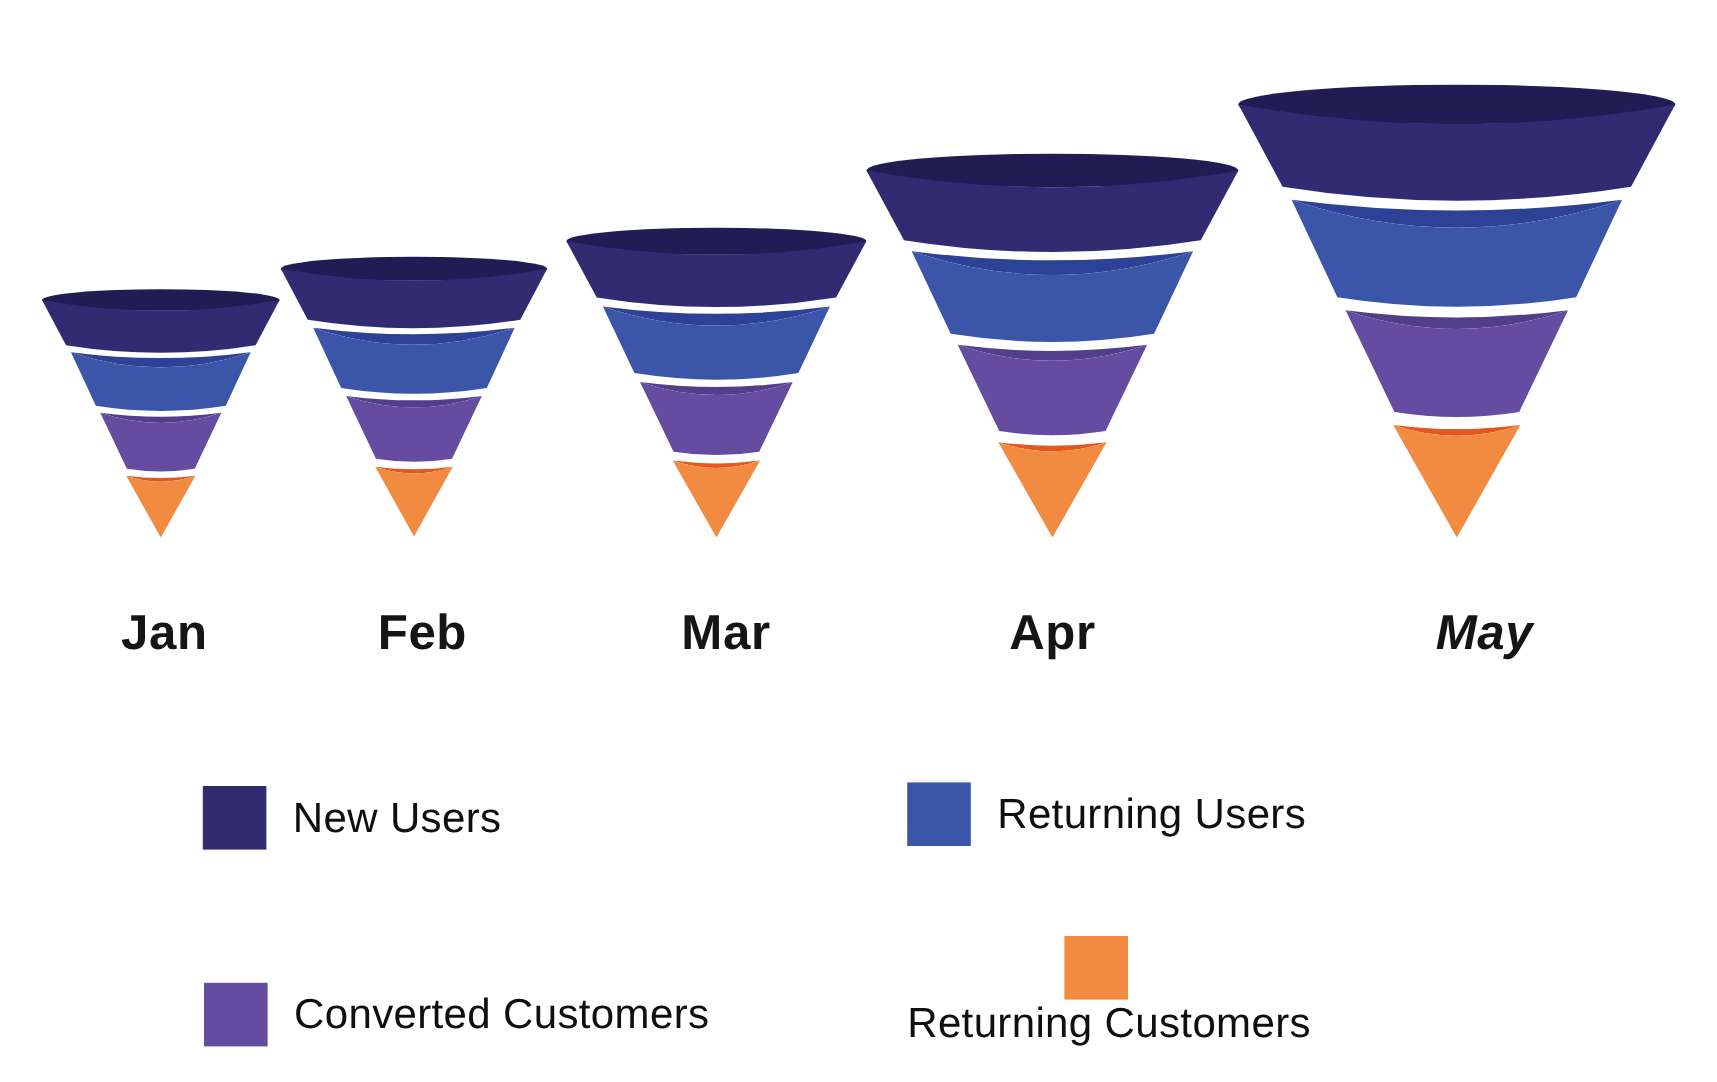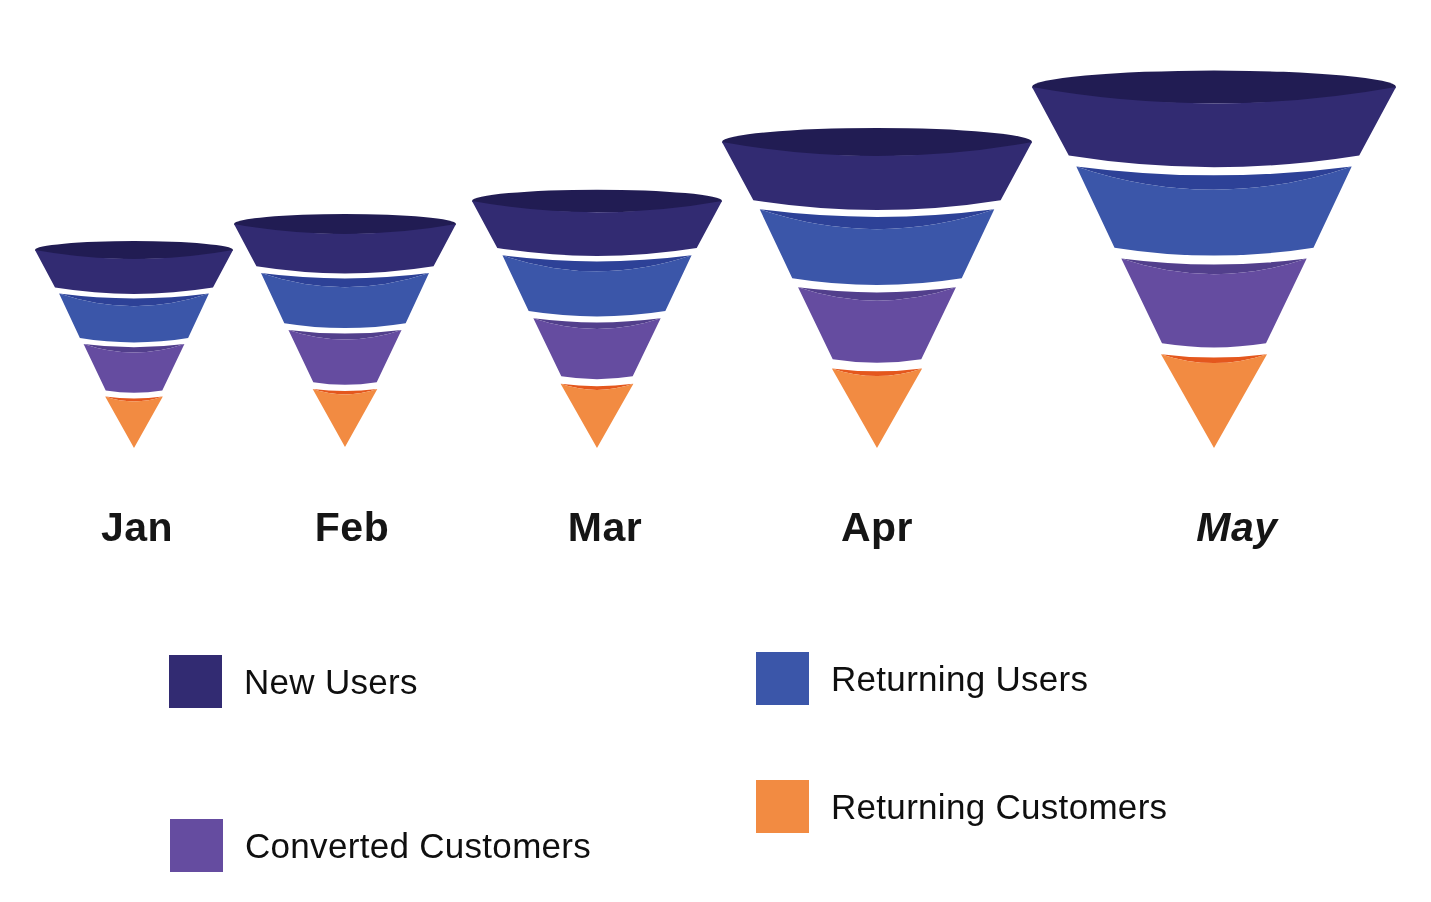--- a/index.html
+++ b/index.html
@@ -47,21 +47,21 @@
   }
   .legend-label {
     font-size: 35px;
     font-weight: 400;
     color: #0f0f0f;
     letter-spacing: 0.3px;
   }
   .li-0 { left: 169px; top: 655px; }
   .li-1 { left: 756px; top: 652px; }
   .li-2 { left: 170px; top: 819px; justify-content: center; }
-  .li-3 { left: 756px; top: 780px; }
+  .li-3 { left: 756px; top: 780px; flex-direction: column; }
 </style>
 </head>
 <body>
 
 <div id="stage" style="background: rgb(255, 255, 255);">
 
   <svg id="funnel-svg" width="1431" height="560" viewBox="0 0 1431 560">
       <g>
         <ellipse cx="134" cy="250" rx="99" ry="8.91" fill="#211C53"></ellipse>
         <path d="M 35 250 Q 134 267.82 233 250 L 212.98714999999999 287.62 Q 134 300.257944 55.01285 287.62 Z" fill="#322B72"></path>

